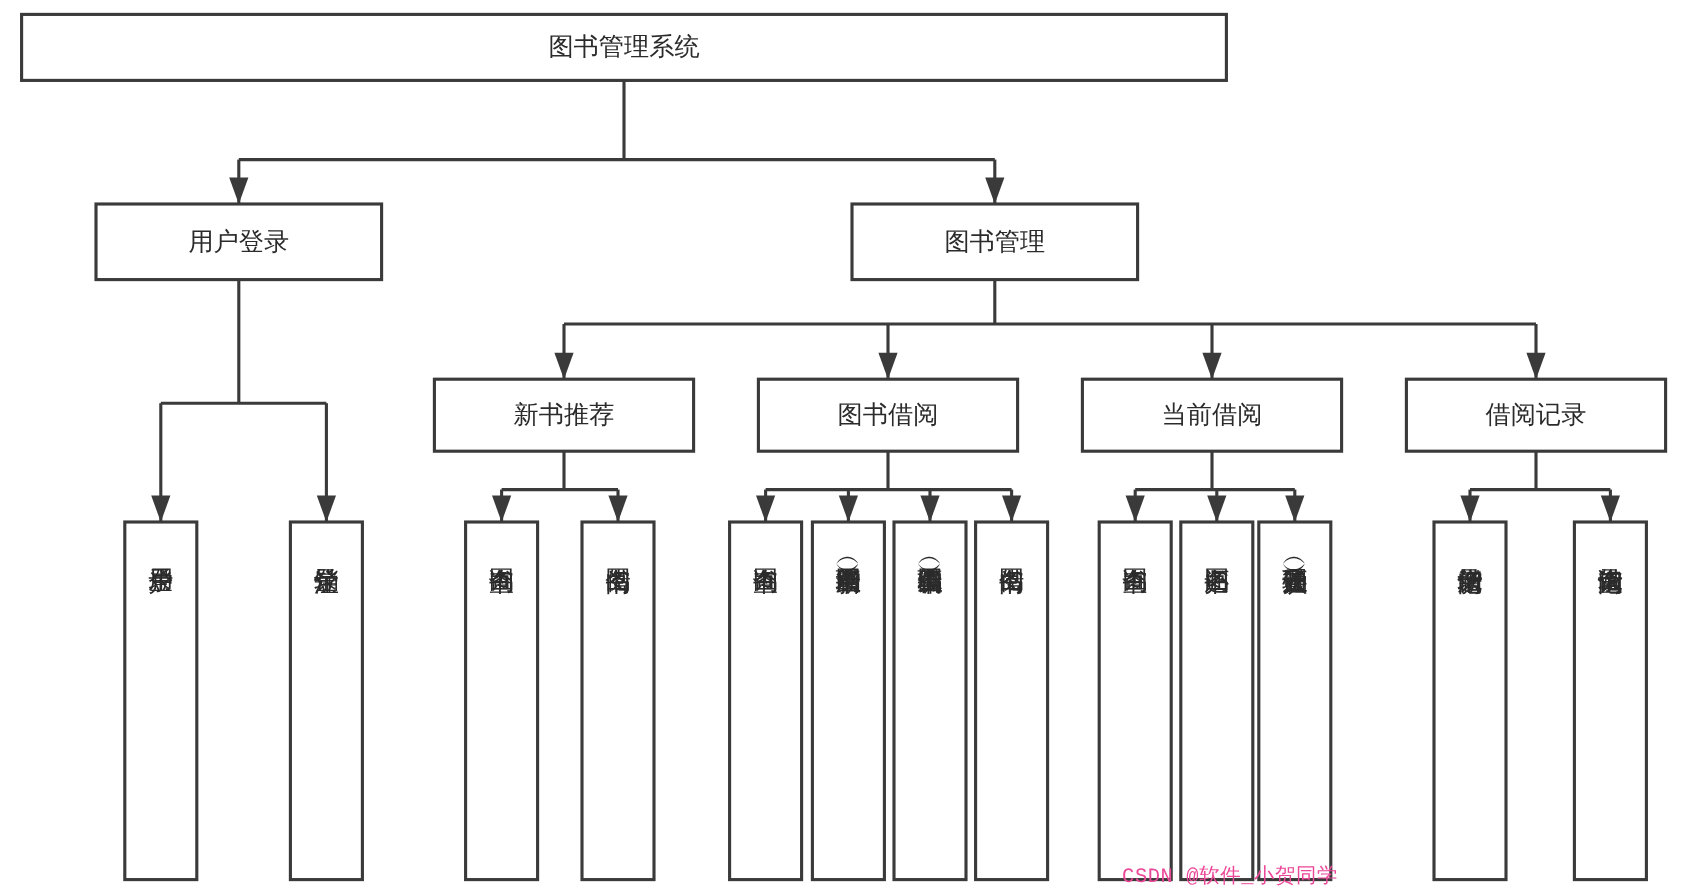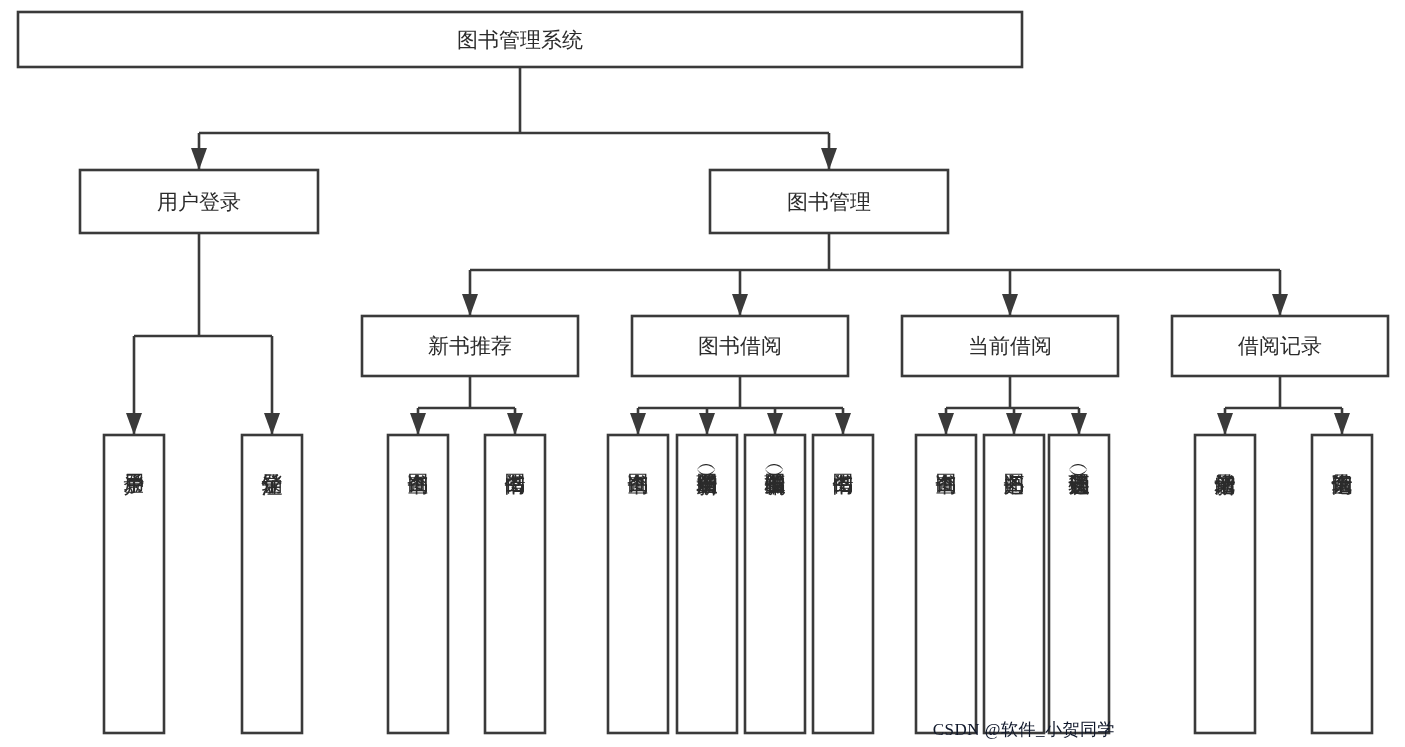--- a/index.html
+++ b/index.html
@@ -18,22 +18,22 @@
     font-family:"DejaVu Sans","Liberation Sans",sans-serif;
     font-size:21px;fill:#2b2b2b;text-anchor:middle;dominant-baseline:middle;
   }
   .node-label-v{
     font-family:"DejaVu Sans","Liberation Sans",sans-serif;
     font-size:21px;fill:#2b2b2b;text-anchor:middle;
     writing-mode:vertical-rl;glyph-orientation-vertical:0;
   }
   .watermark{
     position:absolute;right:8px;bottom:6px;
-    font-family:Liberation Serif, serif;
-    font-size:17px;color:#0f172a;letter-spacing:.5px;white-space:nowrap;
+    font-family:Liberation Mono, monospace;
+    font-size:17px;color:#ec4899;letter-spacing:.5px;white-space:nowrap;
     pointer-events:none;user-select:none;
   }
 </style>
 </head>
 <body>
 
 <div id="diagram-root">
 
   <svg id="tree" viewBox="0 0 1405 747">
     <defs></defs>

